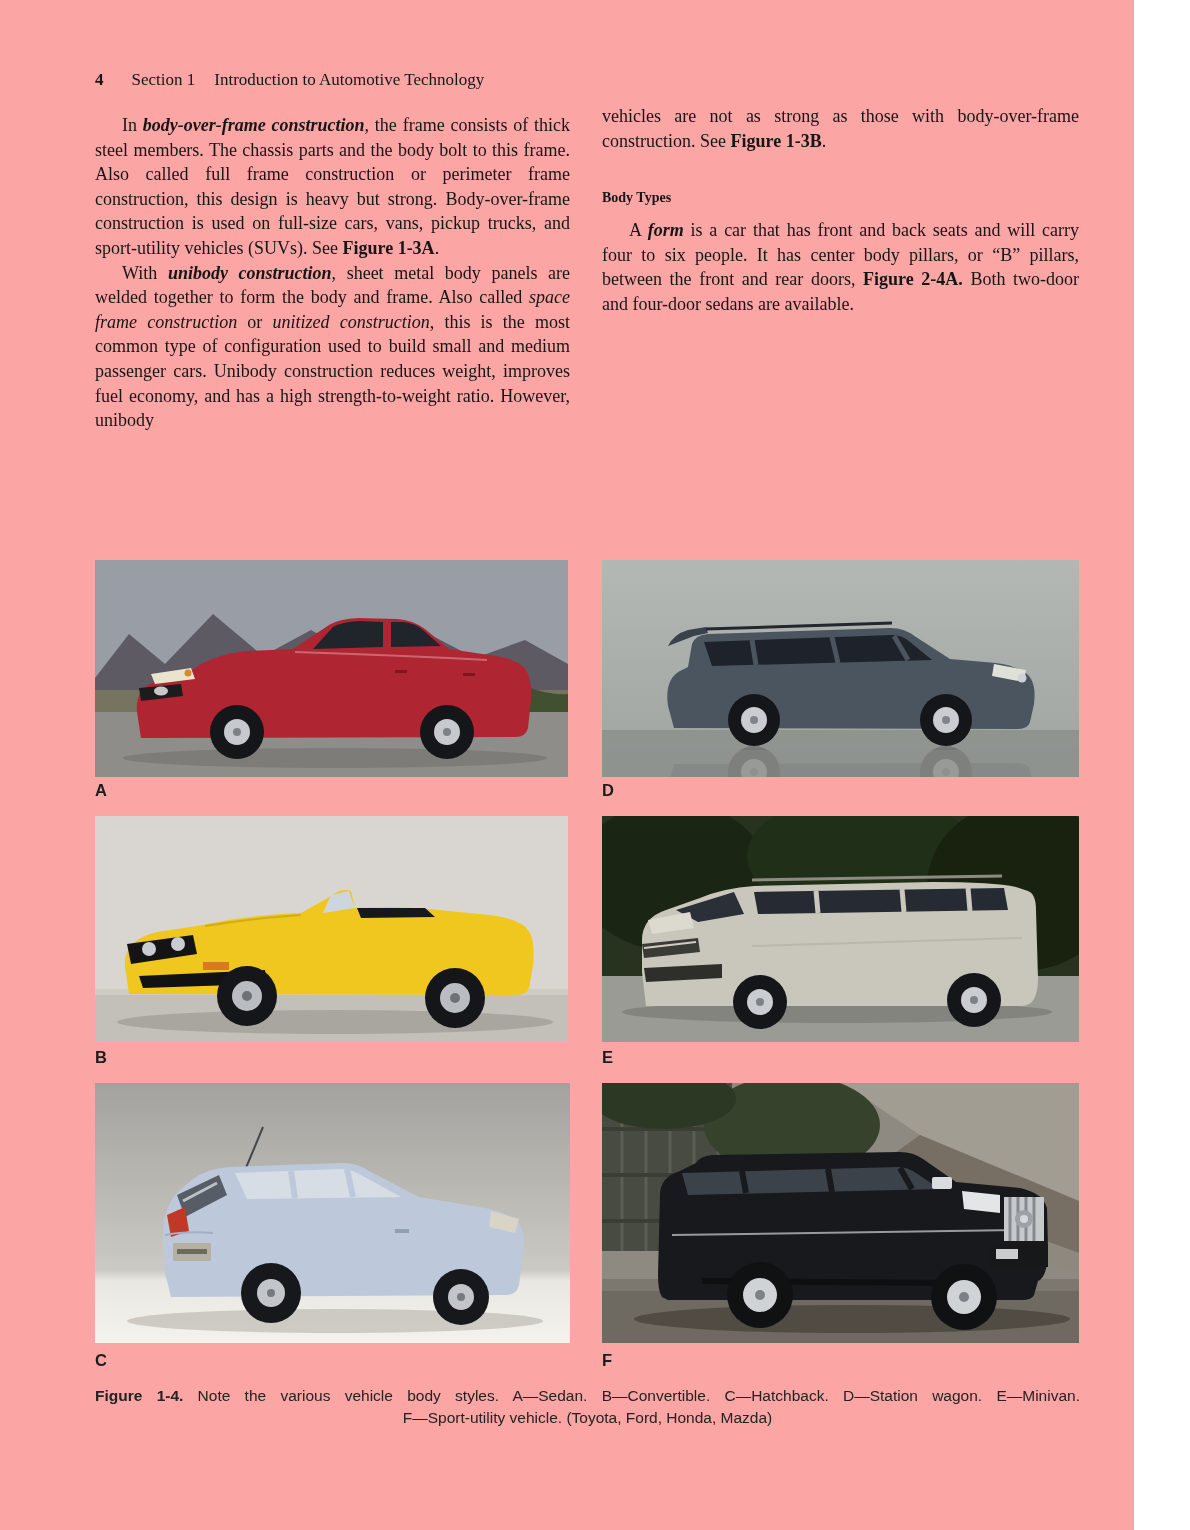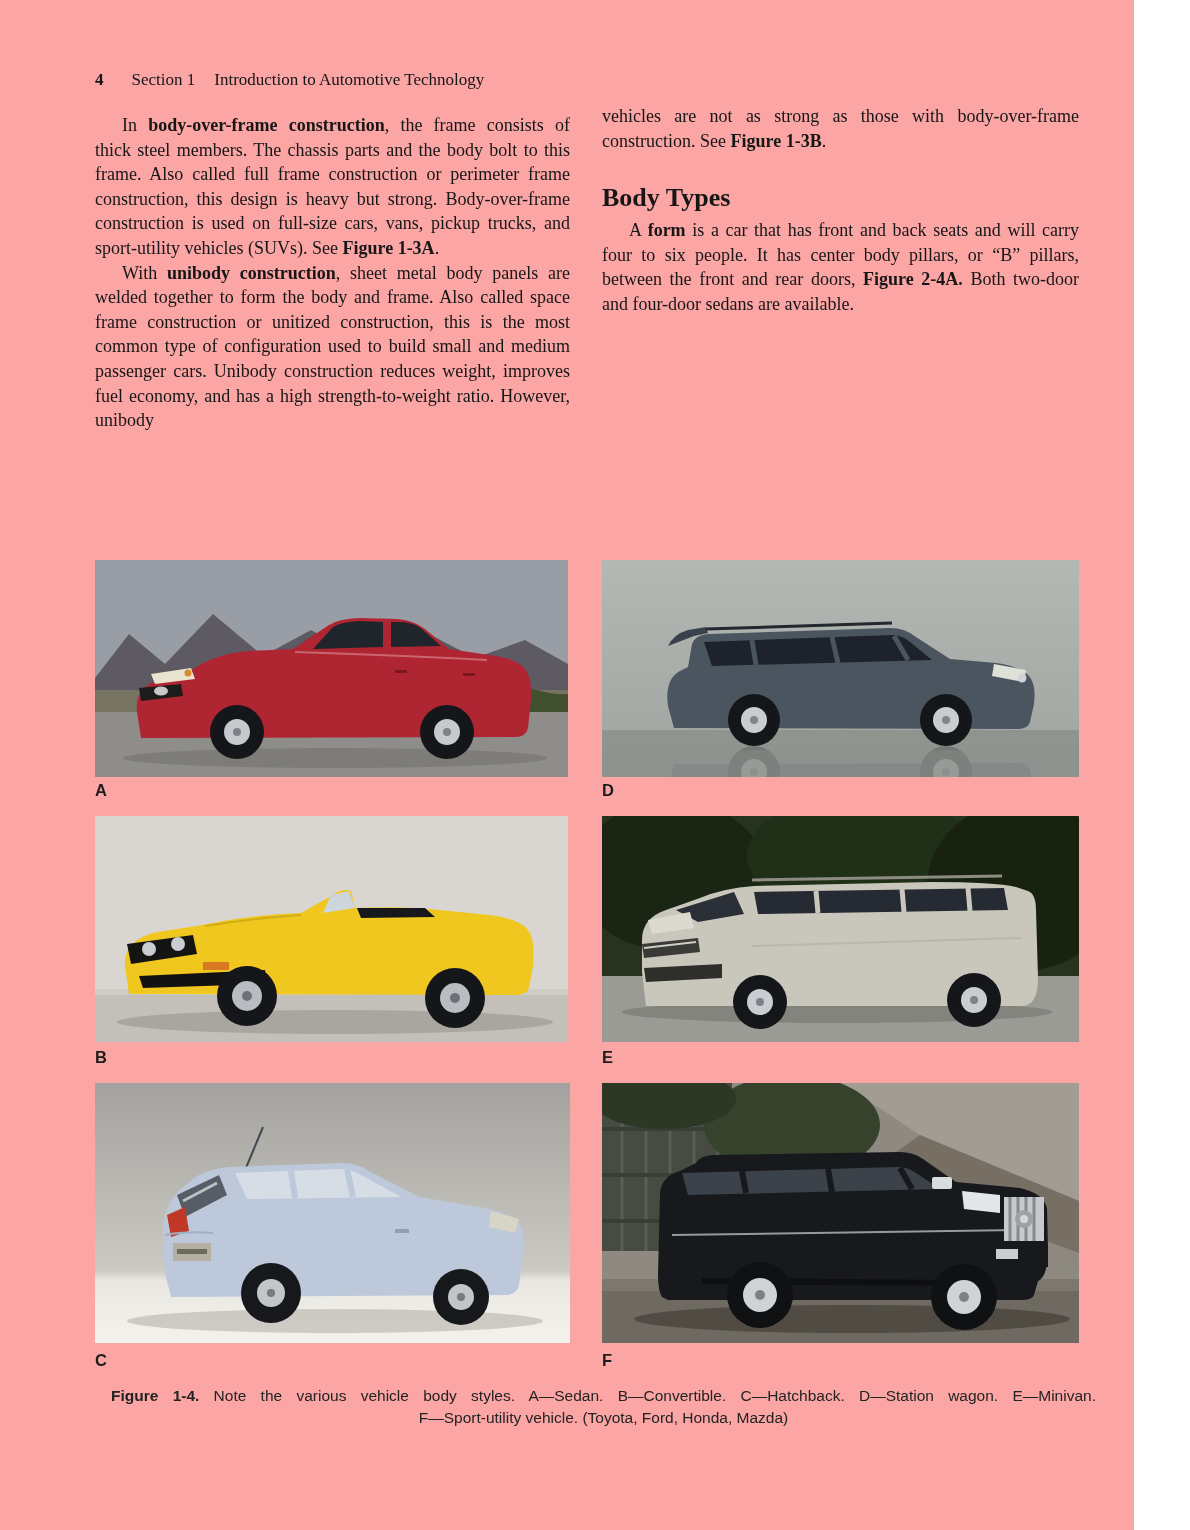--- a/index.html
+++ b/index.html
@@ -11,30 +11,30 @@
   .header .pageno{font-weight:bold;}
   .header .sec{margin-left:28px;}
   .header .ttl{margin-left:19px;}
   
   .col{font-size:18px;line-height:24.6px;text-align:justify;}
   .col-left{left:95px;top:113px;width:475px;}
   .col-right{left:602px;top:104px;width:477px;}
   .col p{margin:0;}
   .col p.indent{text-indent:27px;}
   .col .b, .caption .b{font-weight:bold;}
-  .col .i{}
-  h2.body-types{font-size:26px;line-height:24px;font-weight:bold;margin:33px 0 8px 0;text-align:left;}
+  .col .i{font-style:italic;}
+  h2.body-types{font-size:14px;line-height:24px;font-weight:bold;margin:33px 0 8px 0;text-align:left;}
   
   .photo{margin:0;padding:0;position:absolute;overflow:hidden;}
   .photo svg{display:block;width:100%;height:100%;}
   .photo-label{position:absolute;font-family:"Liberation Sans", sans-serif;
                font-weight:bold;font-size:16.5px;color:#1c1c1c;}
   
   .caption{left:95px;top:1385px;width:985px;font-family:"Liberation Sans", sans-serif;
-           font-size:15.5px;line-height:21.5px;color:#232323;margin-left:16px;}
+           font-size:15.5px;line-height:21.5px;color:#232323;}
   .caption .l1{text-align:justify;text-align-last:justify;}
   .caption .l2{text-align:center;}
 </style>
 </head>
 <body>
 
 <div class="page">
 
   <div class="abs header">
     <span class="pageno">4</span><span class="sec">Section 1</span><span class="ttl">Introduction to Automotive Technology</span>

